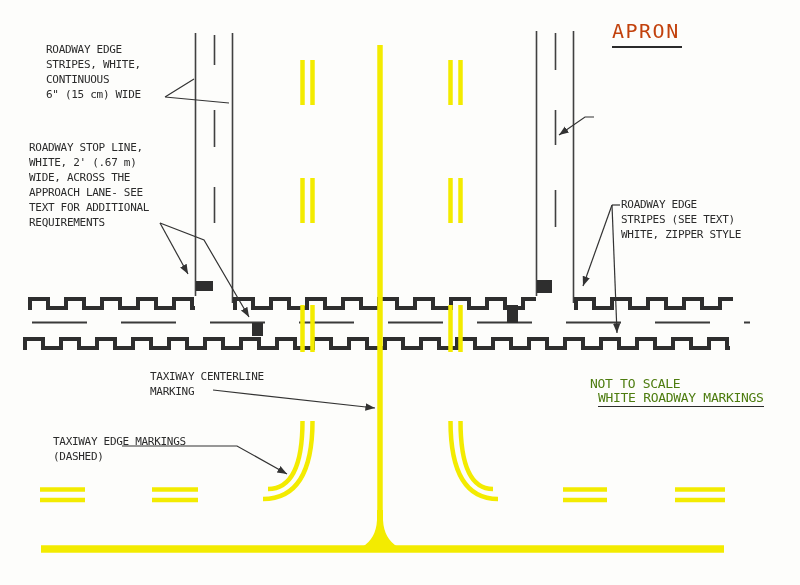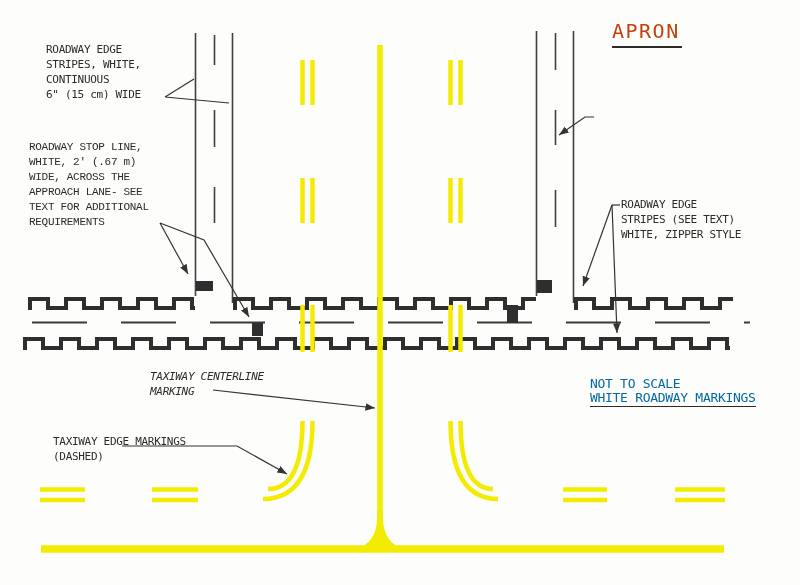--- a/index.html
+++ b/index.html
@@ -12,33 +12,33 @@
   .yel{stroke:var(--marking-yellow,#f3eb00);fill:none;}
   .yelf{fill:var(--marking-yellow,#f3eb00);stroke:none;}
   .blkf{fill:var(--marking-dark,#2e2e2e);stroke:none;}
   .roadline{stroke:#404040;stroke-width:1.6;fill:none;}
   .leader{stroke:#333333;stroke-width:1.2;fill:none;}
   .label{
     position:absolute;white-space:pre-line;color:#2b2b2b;
     font-size:11px;line-height:15px;letter-spacing:-0.3px;
   }
   .lbl-edge-left{left:46px;top:42px;}
-  .lbl-stop{left:29px;top:140px;font-family:Liberation Mono, monospace;}
+  .lbl-stop{left:29px;top:140px;}
   .lbl-lane{left:597px;top:109px;}
   .lbl-zipper{left:621px;top:197px;}
-  .lbl-centerline{left:150px;top:369px;font-style:italic;}
+  .lbl-centerline{left:150px;top:369px;}
   .lbl-edge-markings{left:53px;top:434px;}
   .title{
     position:absolute;left:612px;top:19px;color:#c2410c;
     font-size:20px;letter-spacing:1.5px;
     border-bottom:2px solid #2b2b2b;padding:0 2px 3px 0;
   }
-  .note{position:absolute;left:590px;top:377px;color:#0369a1;
+  .note{position:absolute;left:590px;top:377px;color:#4d7c0f;
     font-size:13px;line-height:14px;letter-spacing:-0.3px;}
-  .note .u{border-bottom:1.4px solid #2b2b2b;padding-bottom:0.5px;display:inline-block;}
+  .note .u{border-bottom:1.4px solid #2b2b2b;padding-bottom:0.5px;display:inline-block;margin-left:8px;}
 </style>
 </head>
 <body>
 
 <div class="canvas">
 
   <svg width="800" height="585" viewBox="0 0 800 585">
     <defs>
       <pattern id="zip" width="36" height="13" patternUnits="userSpaceOnUse">
         <path d="M0 11 H2 V2 H20 V11 H38" fill="none" stroke="#2e2e2e" stroke-width="4"></path>

